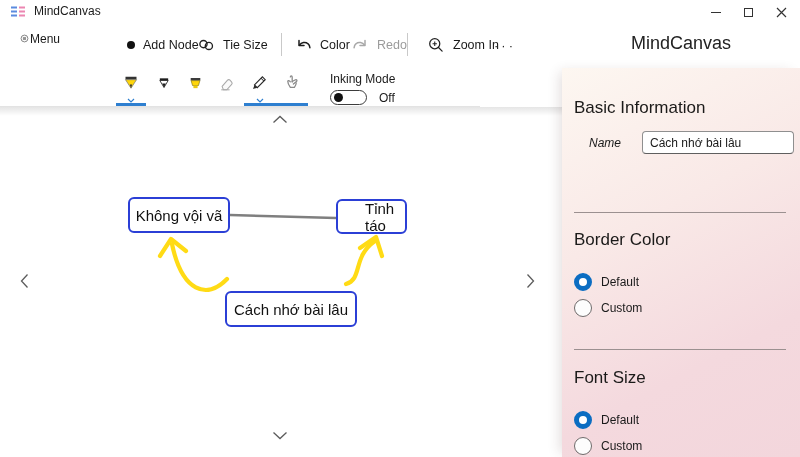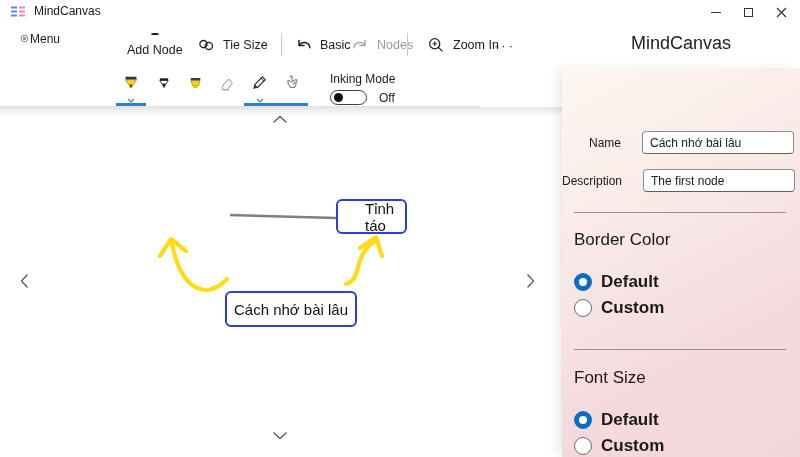--- a/index.html
+++ b/index.html
@@ -49,27 +49,27 @@
   .ink-svg { position:absolute; top:0; left:0; }
   .node { position:absolute; display:flex; align-items:center; justify-content:center; background:#fff; border:2px solid #2b3fd6; border-radius:6px; font-size:15px; color:#111; }
   .nav-chev { position:absolute; display:flex; align-items:center; justify-content:center; }
 
   
   .side-panel { position:absolute; left:562px; top:68px; width:238px; height:389px;
     background:linear-gradient(152deg, #fdf7f1 0%, #f9e9e7 38%, #f4d9de 72%, #f3d6dc 100%);
     box-shadow:-6px 0 12px -4px rgba(70,35,35,0.16); }
   .sec-heading { position:absolute; left:12px; font-size:17px; font-weight:300; color:#1b1a19; }
   .form-row { position:absolute; left:0; width:232px; display:flex; align-items:center; }
-  .form-row .flabel { width:68px; text-align:right; font-size:12px; color:#1a1a1a; margin-right:21px; }
+  .form-row .flabel { width:68px; text-align:right; font-size:12px; color:#1a1a1a; margin-right:21px;font-style:italic; }
   .form-row input { width:152px; height:23px; border:1px solid #8f8f8f; border-bottom-color:#5f5f5f; border-radius:4px; background:#fff; font-family:"Liberation Sans", sans-serif; font-size:12px; color:#1a1a1a; padding:0 7px; outline:none; }
   .divider { position:absolute; left:12px; width:212px; height:1px; background:#9b9090; }
   .radio-row { position:absolute; left:12px; display:flex; align-items:center; height:18px; }
   .radio { width:18px; height:18px; border-radius:50%; background:#fdfdfd; border:1px solid #6f6b6b; }
   .radio.selected { border:5px solid #0b6dc2; background:#fff; }
-  .radio-label { font-size:17px; color:#1a1a1a; margin-left:9px;font-weight:bold; }
+  .radio-label { font-size:12px; color:#1a1a1a; margin-left:9px; }
 </style>
 </head>
 <body>
 
 <div id="app">
 
   <div class="titlebar">
     <div class="app-id">
       <svg width="16" height="13" viewBox="0 0 16 13">
         <rect x="1" y="1.5" width="6" height="2" fill="#5b8bdf"></rect>
@@ -98,49 +98,49 @@
 
   <div class="cmdbar">
     <div class="menu-btn">
       <svg width="19" height="19" viewBox="0 0 20 20">
         <circle cx="10" cy="10" r="7.6" fill="none" stroke="#222" stroke-width="1.2"></circle>
         <path d="M6.5 7.6h7M6.5 10h7M6.5 12.4h7" stroke="#222" stroke-width="1.1"></path>
       </svg>
       <span class="lbl">Menu</span>
     </div>
 
-    <div class="cmd-item" style="left:127px;flex-direction:column;">
+    <div class="cmd-item" style="left:127px;">
       <div class="dot-icon"></div>
       <span>Add Node</span>
     </div>
 
     <div class="cmd-item" style="left:197px;">
       <svg width="18" height="18" viewBox="0 0 20 20">
         <circle cx="7.2" cy="9" r="4" fill="none" stroke="#222" stroke-width="1.5"></circle>
         <circle cx="13.2" cy="11" r="4" fill="none" stroke="#222" stroke-width="1.5"></circle>
       </svg>
       <span>Tie Size</span>
     </div>
 
     <div class="cmd-sep" style="left:281px;"></div>
 
     <div class="cmd-item" style="left:295px;">
       <svg width="17" height="17" viewBox="0 0 17 17">
         <path d="M4 3.5v5h5" fill="none" stroke="#1b1b1b" stroke-width="1.5" stroke-linecap="round" stroke-linejoin="round"></path>
         <path d="M4.5 8.2C6.3 5.4 10.5 4.6 12.9 6.7c1.2 1 1.9 2.5 2 4.1" fill="none" stroke="#1b1b1b" stroke-width="1.5" stroke-linecap="round"></path>
       </svg>
-      <span>Basic</span>
+      <span>Color</span>
     </div>
 
     <div class="cmd-item disabled" style="left:352px;">
       <svg width="17" height="17" viewBox="0 0 17 17">
         <path d="M13 3.5v5H8" fill="none" stroke="#a8a8a8" stroke-width="1.5" stroke-linecap="round" stroke-linejoin="round"></path>
         <path d="M12.5 8.2C10.7 5.4 6.5 4.6 4.1 6.7c-1.2 1-1.9 2.5-2 4.1" fill="none" stroke="#a8a8a8" stroke-width="1.5" stroke-linecap="round"></path>
       </svg>
-      <span>Nodes</span>
+      <span>Redo</span>
     </div>
 
     <div class="cmd-sep" style="left:407px;"></div>
 
     <div class="cmd-item" style="left:427px;">
       <svg width="18" height="18" viewBox="0 0 20 20">
         <circle cx="8.6" cy="8.6" r="5.6" fill="none" stroke="#222" stroke-width="1.4"></circle>
         <path d="M12.8 12.8l4 4" stroke="#222" stroke-width="1.4" stroke-linecap="round"></path>
         <path d="M8.6 6.2v4.8M6.2 8.6h4.8" stroke="#222" stroke-width="1.2"></path>
       </svg>
@@ -231,20 +231,23 @@
     <svg class="ink-svg" width="562" height="350" viewBox="0 0 562 350">
       <line x1="230" y1="108" x2="336" y2="111" stroke="#7f7f7f" stroke-width="2.4"></line>
       <g fill="none" stroke="#ffdb15" stroke-width="4.2" stroke-linecap="round" stroke-linejoin="round">
         <path d="M227 172 C 207 193, 182 185, 172 137"></path>
         <path d="M160 149 L 171 132 L 186 144"></path>
         <path d="M346 177 C 363 172, 352 150, 375 134"></path>
         <path d="M360 141 L 376 130 L 382 149"></path>
       </g>
     </svg>
 
+    <div class="node" style="left:128px; top:90px; width:102px; height:36px;">
+      <span>Không vội vã</span>
+    </div>
     <div class="node" style="left:336px; top:92px; width:71px; height:35px;padding-left:27px;">
       <span>Tỉnh táo</span>
     </div>
     <div class="node" style="left:225px; top:184px; width:132px; height:36px;">
       <span>Cách nhớ bài lâu</span>
     </div>
 
     <div class="nav-chev" style="left:272px; top:8px;">
       <svg width="16" height="9" viewBox="0 0 16 9">
           <path d="M1.5 7.5 L8 1.5 L14.5 7.5" fill="none" stroke="#5c5c5c" stroke-width="1.3"></path>
@@ -261,30 +264,27 @@
         </svg>
     </div>
     <div class="nav-chev" style="left:526px; top:166px;">
       <svg width="9" height="16" viewBox="0 0 9 16">
           <path d="M1.5 1.5 L7.5 8 L1.5 14.5" fill="none" stroke="#5c5c5c" stroke-width="1.3"></path>
         </svg>
     </div>
   </div>
 
   <div class="side-panel">
+    <div class="sec-heading" style="top:30px;">Basic Information</div>
 
     <div class="form-row" style="top:63px;">
       <span class="flabel">Name</span>
       <input type="text" value="Cách nhớ bài lâu" style="">
     </div>
 
-    <div class="form-row" style="top:101px;">
-      <span class="flabel">Description</span>
-      <input type="text" value="The first node" style="">
-    </div>
 
     <div class="divider" style="top:144px;"></div>
 
     <div class="sec-heading" style="top:162px;">Border Color</div>
     <div class="radio-row" style="top:205px;">
       <div class="radio selected"></div>
       <span class="radio-label">Default</span>
     </div>
     <div class="radio-row" style="top:231px;">
       <div class="radio"></div>

